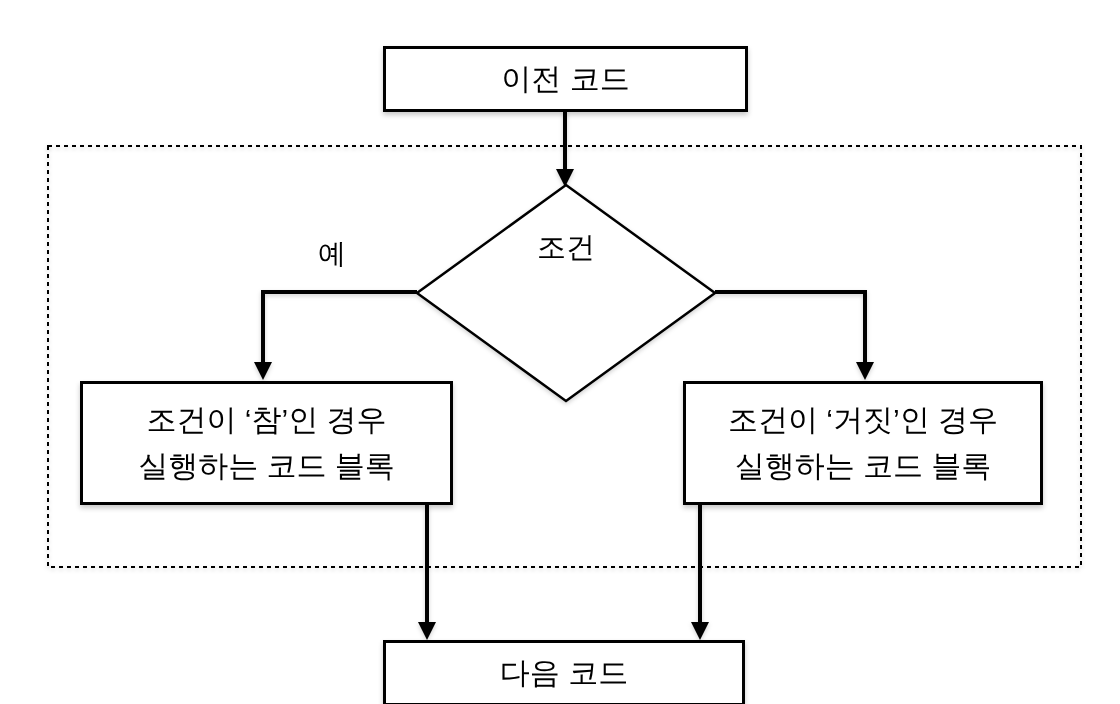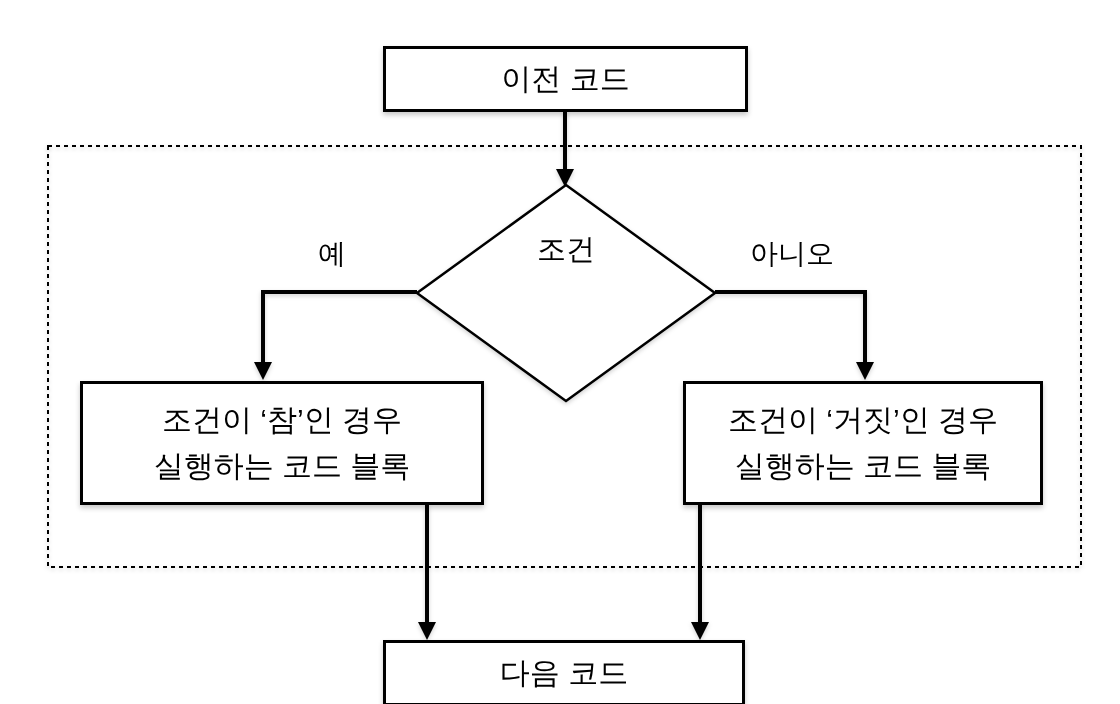--- a/index.html
+++ b/index.html
@@ -53,31 +53,32 @@
     display: flex;
     flex-direction: column;
     align-items: center;
     justify-content: center;
     text-align: center;
     font-size: 30px;
     line-height: 46px;
     box-shadow: 0 3px 5px rgba(0,0,0,0.22);
   }
   .node-previous { left: 383px; top: 18px;  width: 365px; height: 66px; }
-  .node-true     { left: 80px;  top: 353px; width: 404px; height: 124px; }
+  .node-true     { left: 80px;  top: 353px; width: 373px; height: 124px; }
   .node-false    { left: 683px; top: 353px; width: 360px; height: 124px; text-align: center; }
   .node-next     { left: 383px; top: 612px; width: 362px; height: 66px; }
   .diamond-text {
     position: absolute;
     left: 426px;
     top: 199px;
     width: 280px;
     text-align: center;
     font-size: 29px;
     line-height: 45px;
+    font-family: Liberation Mono, monospace;
   }
   .diamond-text .punct { font-weight: bold; }
   .edge-label {
     position: absolute;
     text-align: center;
     font-size: 28px;
     line-height: 42px;
   }
   .edge-label-yes { left: 292px; top: 205px; width: 80px; }
   .edge-label-no  { left: 722px; top: 205px; width: 140px; }
@@ -121,21 +122,20 @@
 
   <div class="node node-previous">
     <span>이전 코드</span>
   </div>
 
   <div class="diamond-text">
     <div>조건</div>
   </div>
 
   <div class="edge-label edge-label-yes">예</div>
-  <div class="edge-label edge-label-no">아니오</div>
 
   <div class="node node-true">
     <div>조건이 ‘참’인 경우</div>
     <div>실행하는 코드 블록</div>
   </div>
 
   <div class="node node-false">
     <div>조건이 ‘거짓’인 경우</div>
     <div>실행하는 코드 블록</div>
   </div>

